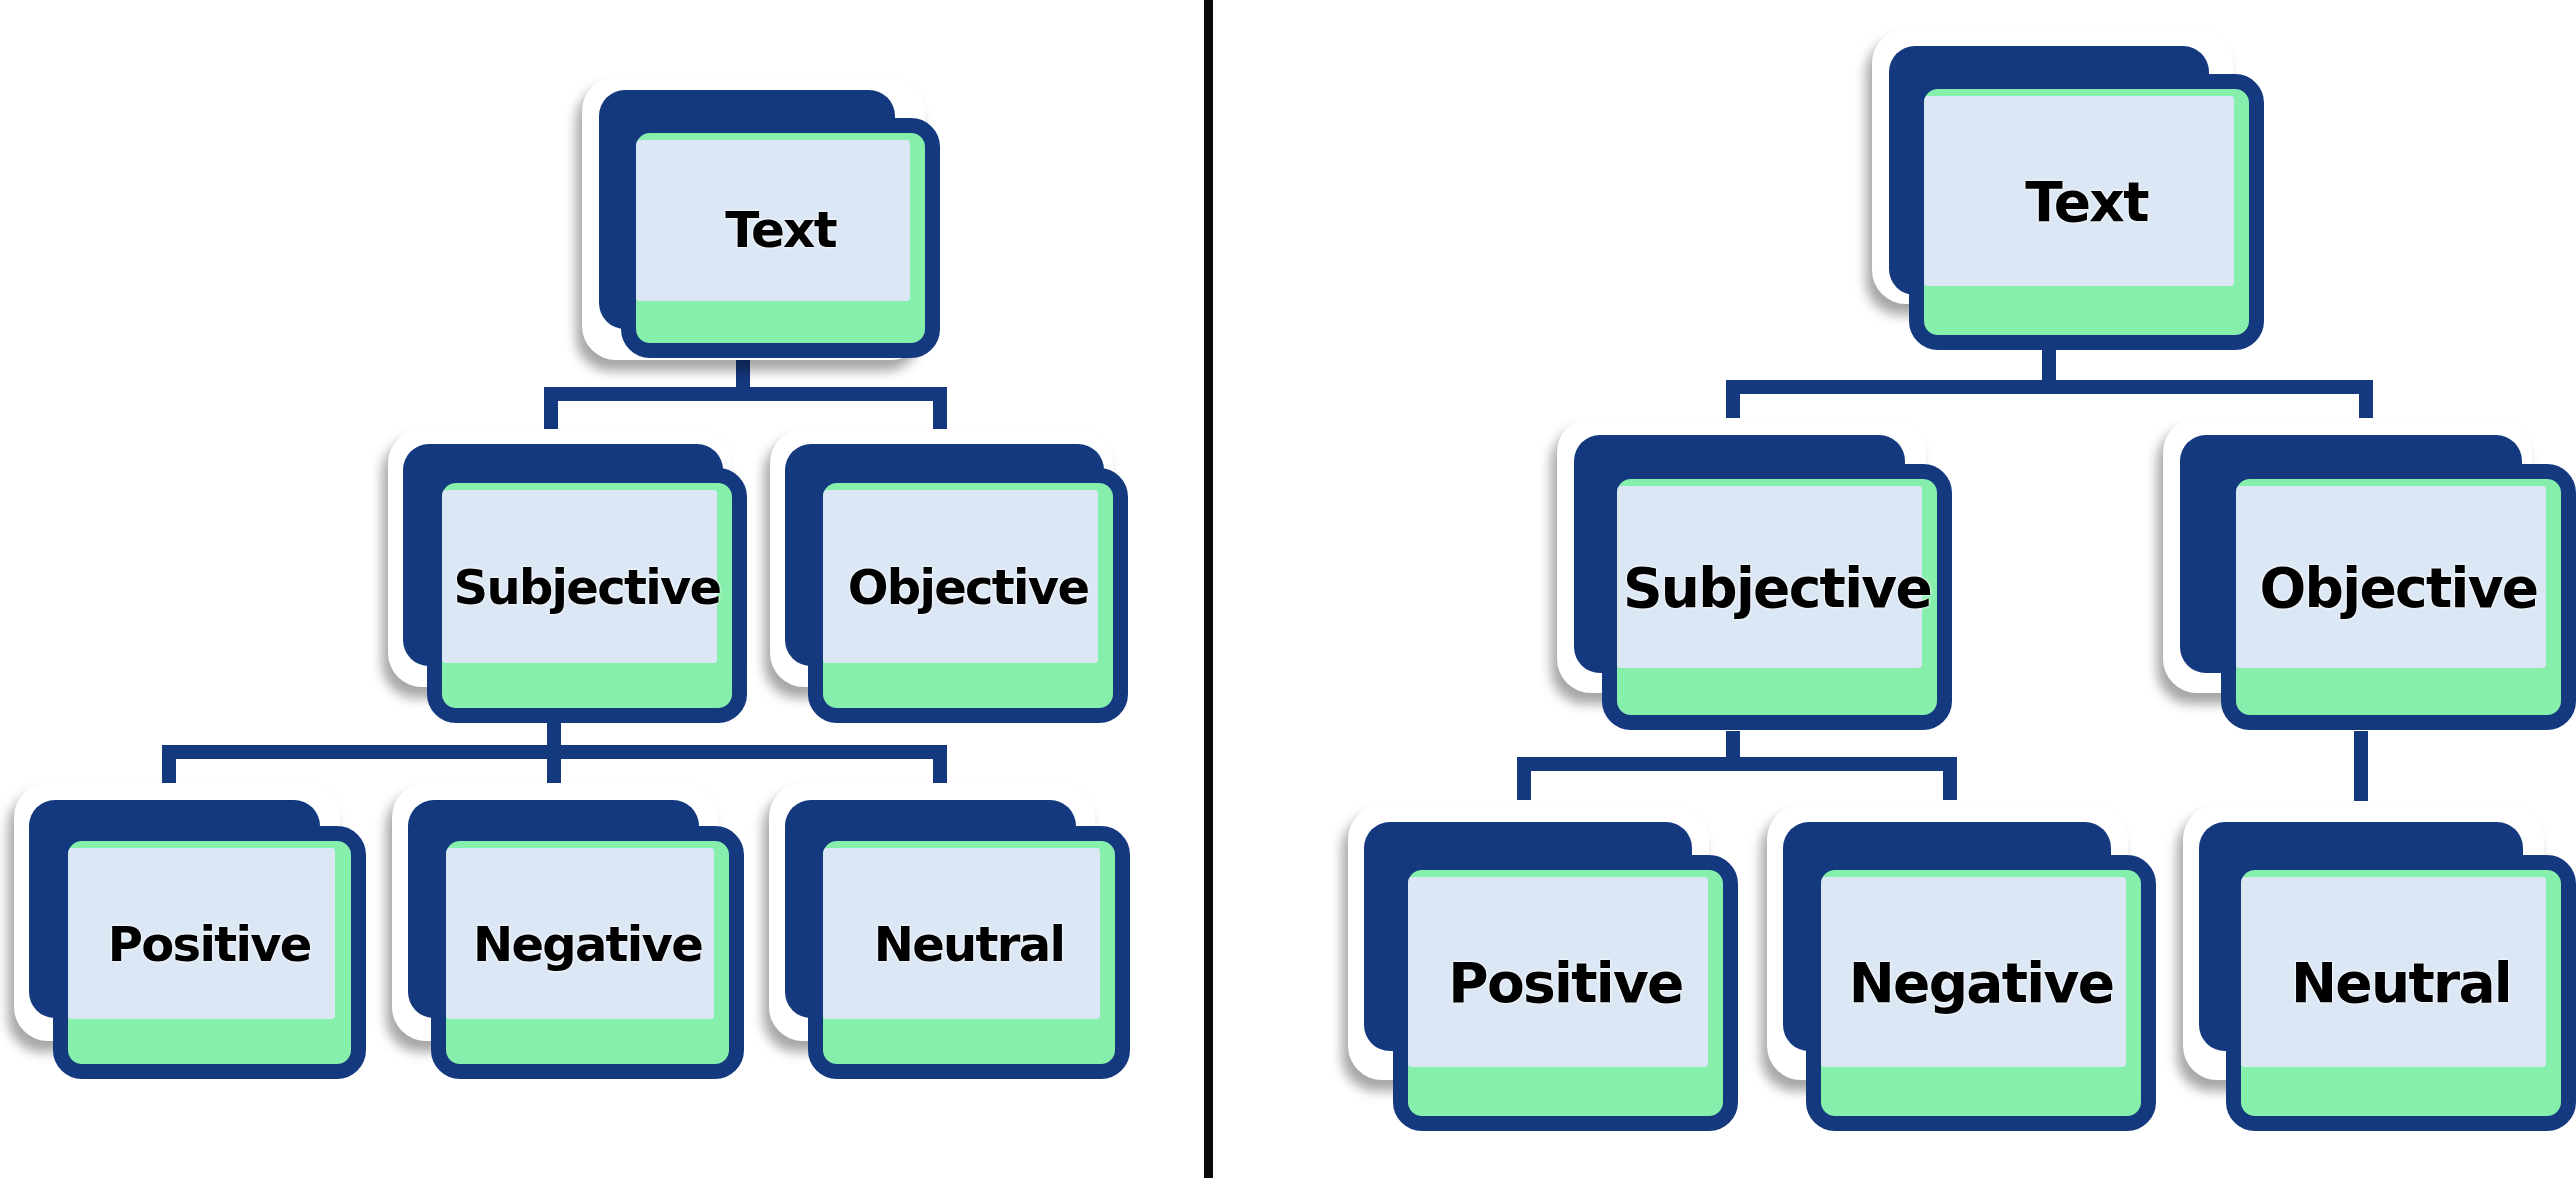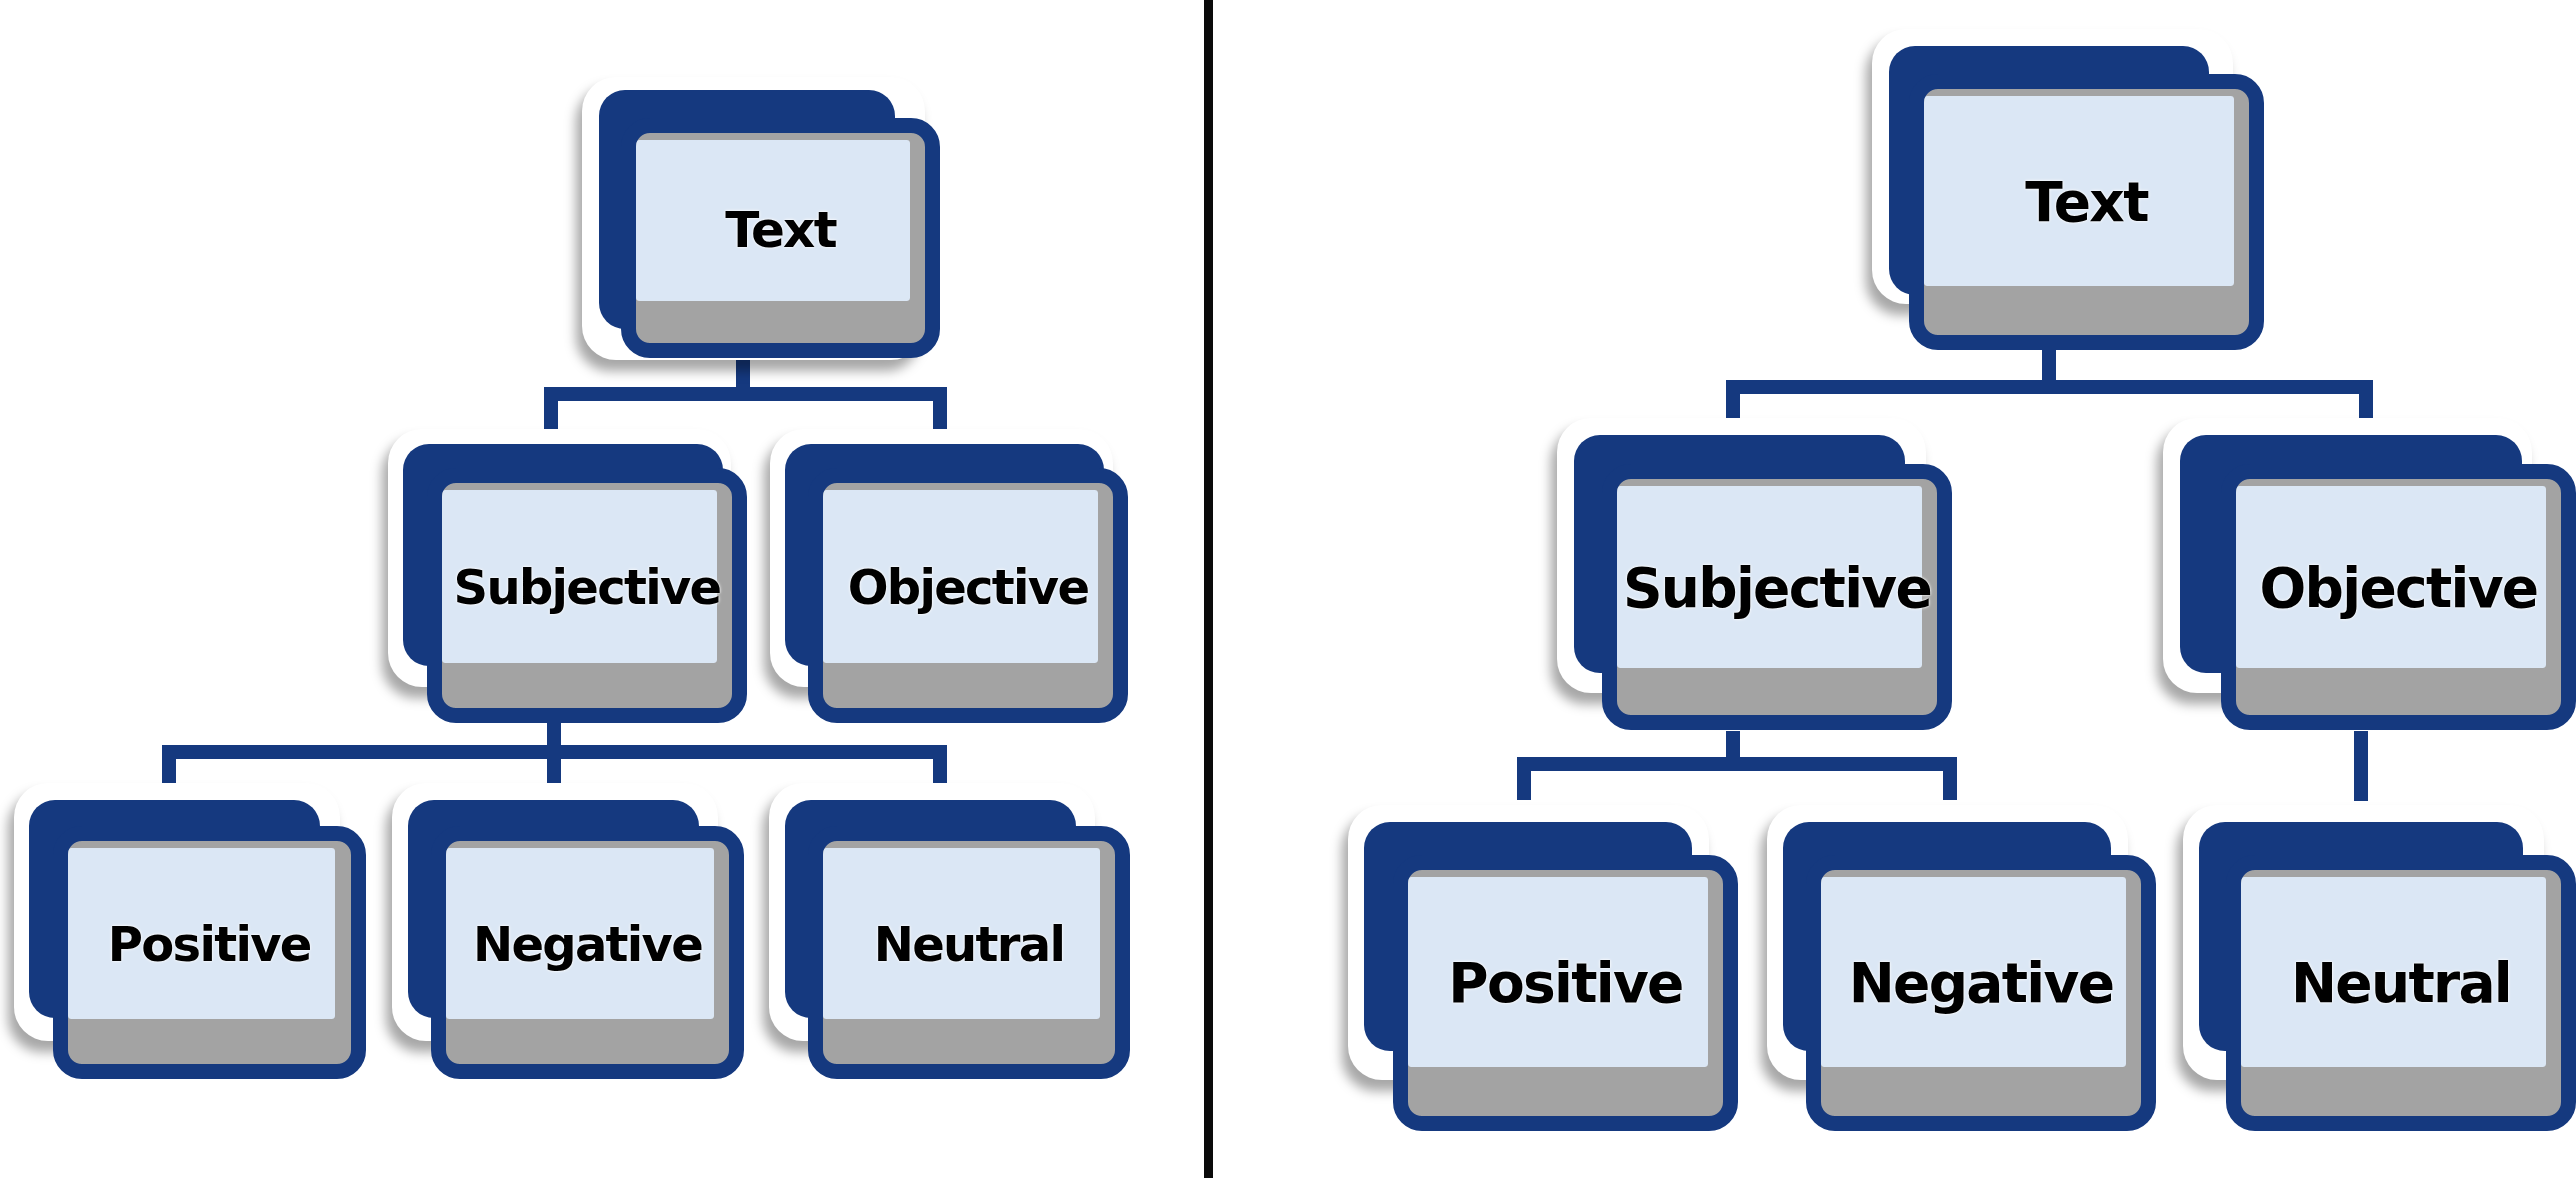--- a/index.html
+++ b/index.html
@@ -4,21 +4,21 @@
 <style>
   html, body { margin: 0; padding: 0; background: #ffffff; }
   body { width: 2576px; height: 1178px; position: relative; overflow: hidden;
          font-family: "DejaVu Sans", "Liberation Sans", sans-serif; }
   .divider { position: absolute; left: 1204px; top: 0; width: 8.6px; height: 1178px; background: #0a0a0a; }
   .panel { position: absolute; top: 0; height: 1178px; }
   .node { position: absolute; }
   .node .shadow-card { position: absolute; background: #ffffff; border-radius: 34px;
         box-shadow: -5.2px 10.3px 12px rgba(0,0,0,0.35); }
   .node .back { position: absolute; background: #15397f; border-radius: 26px; }
-  .node .front { position: absolute; background: #a3a3a3; border: 15.5px solid #15397f;
+  .node .front { position: absolute; background: #86efac; border: 15.5px solid #15397f;
         border-radius: 29px; box-sizing: border-box; overflow: hidden; }
   .node .front .fill { position: absolute; left: 0; top: 6.9px; right: 15.5px; bottom: 20%;
         background: #dbe7f5; border-radius: 3.4px; }
   .node .label { position: absolute; left: 0; right: 0; top: 0; bottom: 8%;
         display: flex; align-items: center; justify-content: center;
         font-weight: bold; color: #000; letter-spacing: -1.7px;
         text-shadow: 0 0 3.4px #ffffff, 0 0 1.7px #ffffff; }
   .conn { position: absolute; background: #15397f; }
 </style>
 </head>

